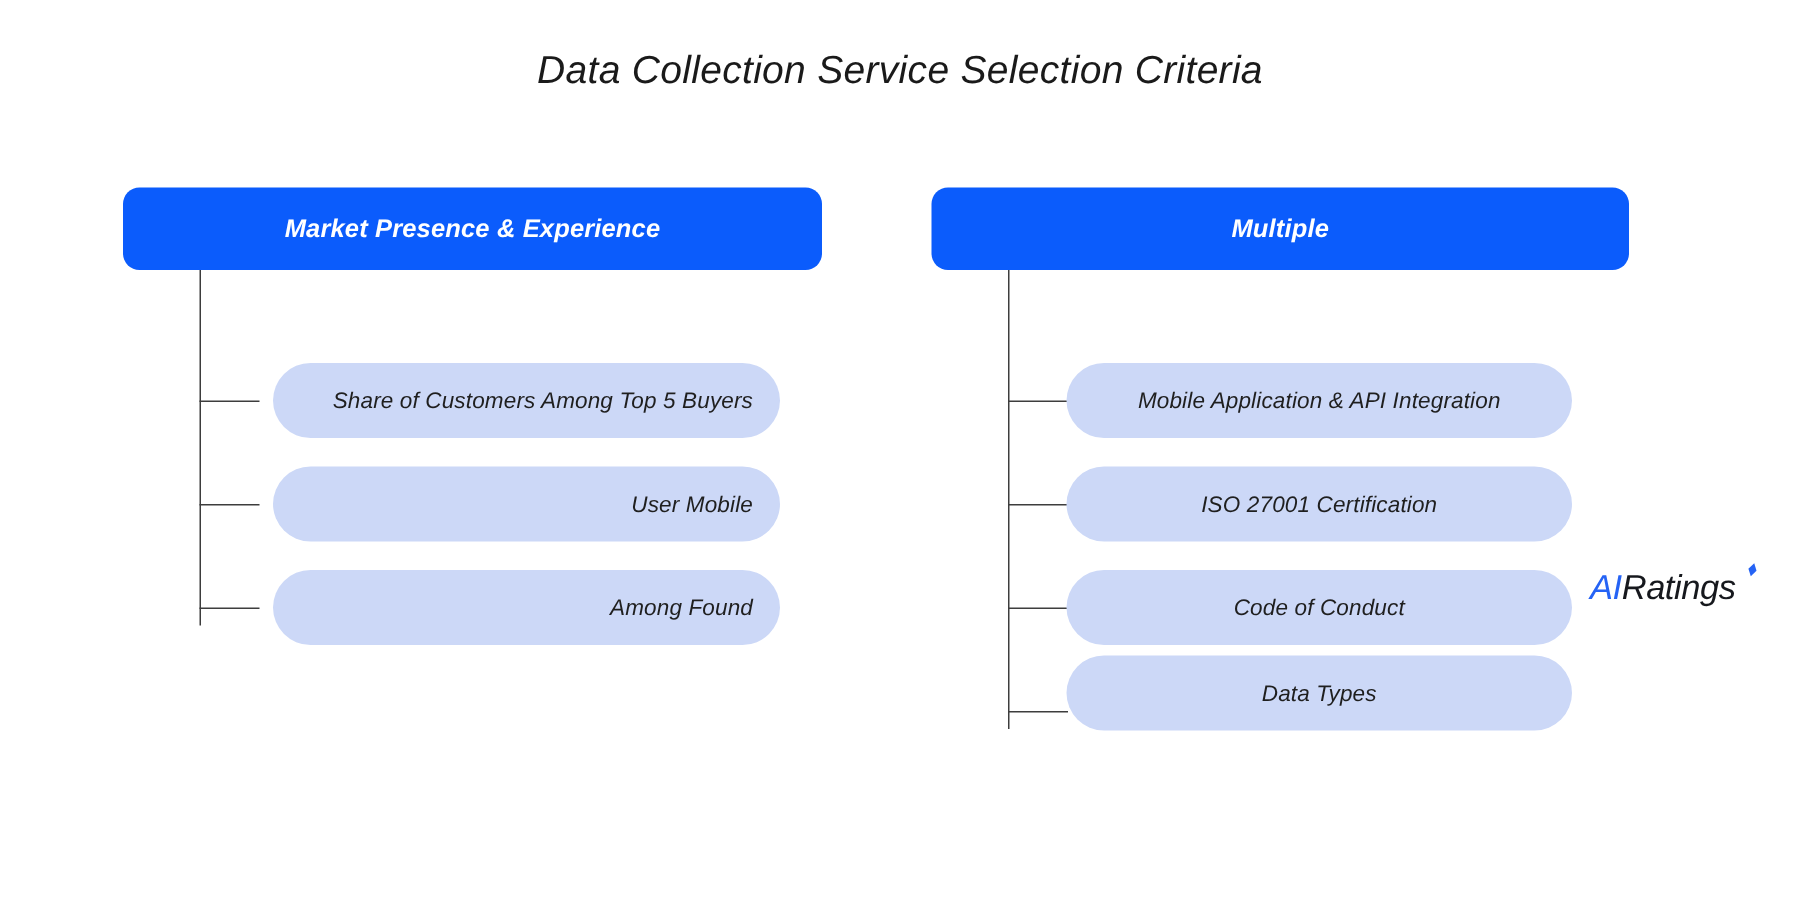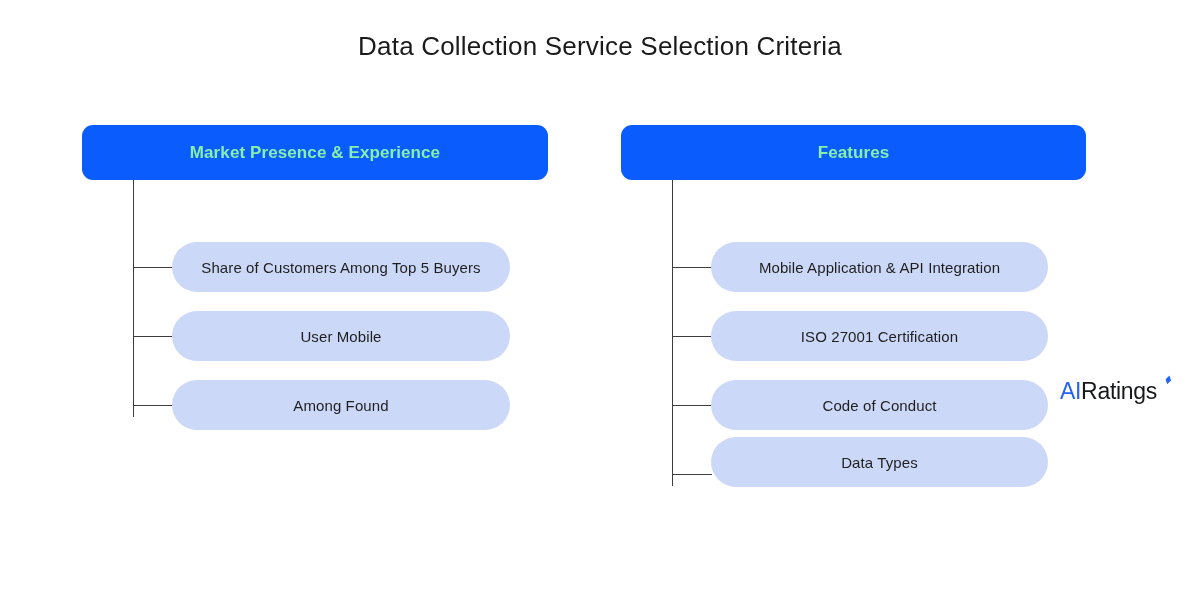--- a/index.html
+++ b/index.html
@@ -10,20 +10,21 @@
     width: 1200px;
     height: 614px;
     background: #ffffff;
     font-family: "Liberation Sans", sans-serif;
     overflow: hidden;
   }
   .canvas {
     position: relative;
     width: 1200px;
     height: 435px;
+    font-style: italic;
   }
   .page-title {
     position: absolute;
     left: 0;
     top: 29px;
     width: 1200px;
     text-align: center;
     font-size: 26px;
     font-weight: 400;
     color: #1a1a1a;
@@ -44,21 +45,21 @@
     width: 100%;
     height: 55px;
     background: #0b5cfc;
     border-radius: 11px;
     box-sizing: border-box;
     display: flex;
     align-items: center;
     justify-content: center;
   }
   .branch-header-label {
-    color: #86efac;
+    color: #ffffff;
     font-size: 17px;
     font-weight: bold;
     letter-spacing: 0.1px;
     text-align: center;
   }
 
   .trunk {
     position: absolute;
     width: 1.4px;
     background: #3d3d3d;
@@ -71,21 +72,21 @@
     position: absolute;
     height: 50px;
     border-radius: 25px;
     background: #ccd8f7;
     display: flex;
     align-items: center;
     justify-content: center;
     box-sizing: border-box;
     padding: 0 18px;
   }
-  .node-left  { left: 90px;  width: 338px; }
+  .node-left  { left: 100px;  width: 338px; justify-content: flex-end; }
   .node-right { left: 90px;  width: 337px; }
   .node-label {
     font-size: 15px;
     font-weight: 400;
     color: #1f1f1f;
     text-align: center;
     white-space: nowrap;
     letter-spacing: 0.1px;
   }
   .connector {
@@ -143,21 +144,21 @@
     </div>
 
     <div class="connector" style="top: 280px;"></div>
     <div class="node node-left" style="top: 255px;">
       <span class="node-label">Among Found</span>
     </div>
   </div>
 
   <div class="branch branch-right">
     <div class="branch-header">
-      <span class="branch-header-label">Features</span>
+      <span class="branch-header-label">Multiple</span>
     </div>
 
     <div class="trunk trunk-right" style="height: 306px;"></div>
 
     <div class="connector" style="top: 142px;"></div>
     <div class="node node-right" style="top: 117px;">
       <span class="node-label">Mobile Application &amp; API Integration</span>
     </div>
 
     <div class="connector" style="top: 211px;"></div>

